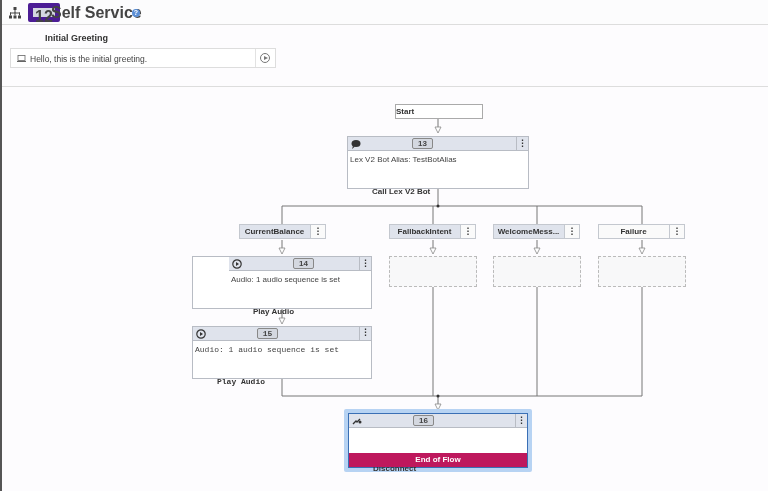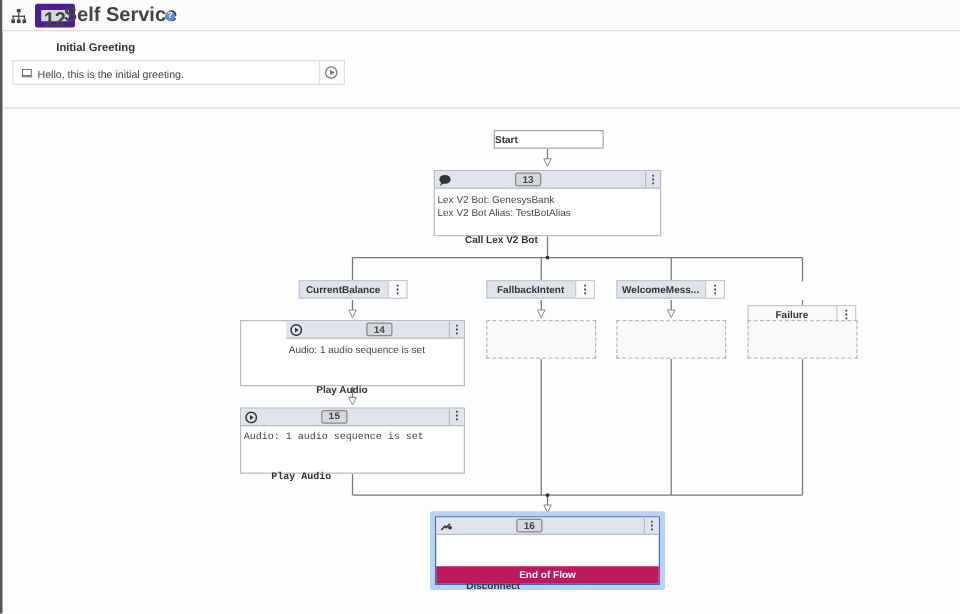--- a/index.html
+++ b/index.html
@@ -25,21 +25,21 @@
 
   .node { position: absolute; border: 1px solid #b8bcc4; background: #fff; }
   .node-head { position: relative; height: 14px; background: #dfe3ec; border-bottom: 1px solid #b8bcc4; }
   .node-icon { position: absolute; left: 3px; top: 2px; width: 10px; height: 10px; font-size: 9px; line-height: 10px; color: #333; }
   .node-num { position: absolute; left: 16px; top: 1px; height: 11px; width: 21px; border: 1px solid #888; background: #d4d8e0; border-radius: 2px; font-size: 8px; line-height: 9px; text-align: center; font-weight: bold; color: #444; margin-left: 48px; }
   .node-title { position: absolute; left: 24px; top: 2px; font-size: 8px; font-weight: bold; color: #333; line-height: 10px; margin-top: 48px; }
   .node-menu { position: absolute; right: 0; top: 0; width: 12px; height: 13px; border-left: 1px solid #b8bcc4; font-size: 9px; font-weight: bold; text-align: center; line-height: 13px; color: #333; }
   .node-body { padding: 3px 2px; font-size: 8px; line-height: 11px; color: #444; }
 
   .out { position: absolute; height: 15px; border: 1px solid #c4c8cf; background: #dfe3ec; font-size: 8px; font-weight: bold; color: #333; padding-left: 33px; }
-  .out.plain { background: #fafafa; margin-top: 20px; }
+  .out.plain { background: #fafafa; }
   .out-label { position: absolute; left: 0; right: 16px; top: 2px; text-align: center; line-height: 10px; white-space: nowrap; overflow: hidden; }
   .out-menu { position: absolute; right: 0; top: 0; width: 15px; height: 13px; border-left: 1px solid #c4c8cf; background: #fafafa; text-align: center; line-height: 13px; font-size: 9px; }
 
   .drop { position: absolute; border: 1px dashed #bbb; background: #f8f8f9; }
 
   .disc-wrap { position: absolute; left: 342px; top: 409px; width: 188px; height: 63px; background: #b7d3f3; border-radius: 2px; }
   .disc { position: absolute; left: 4px; top: 4px; width: 180px; height: 55px; border: 1px solid #3a6fb5; background: #fff; }
   .disc .node-head { background: #dfe3ec; }
   .eof { position: absolute; left: 0; bottom: 0; width: 178px; height: 14px; background: #be185d; color: #fff; font-size: 8px; font-weight: bold; text-align: center; line-height: 14px; }
 </style>
@@ -122,21 +122,20 @@
         <svg width="10" height="10" viewBox="0 0 10 10">
             <ellipse cx="5" cy="4.5" rx="4.5" ry="3.5" fill="#333"></ellipse>
             <polygon points="2,7 1,10 4,7.5" fill="#333"></polygon>
           </svg>
       </span>
       <span class="node-num">13</span>
       <span class="node-title">Call Lex V2 Bot</span>
       <span class="node-menu">⋮</span>
     </div>
     <div class="node-body">
-      <div>Lex V2 Bot: GenesysBank</div>
       <div>Lex V2 Bot Alias: TestBotAlias</div>
     </div>
   </div>
 
   <div class="out" style="left:237px;top:224px;width:87px;">
     <span class="out-label">CurrentBalance</span>
     <span class="out-menu">⋮</span>
   </div>
   <div class="out" style="left:387px;top:224px;width:87px;">
     <span class="out-label">FallbackIntent</span>

